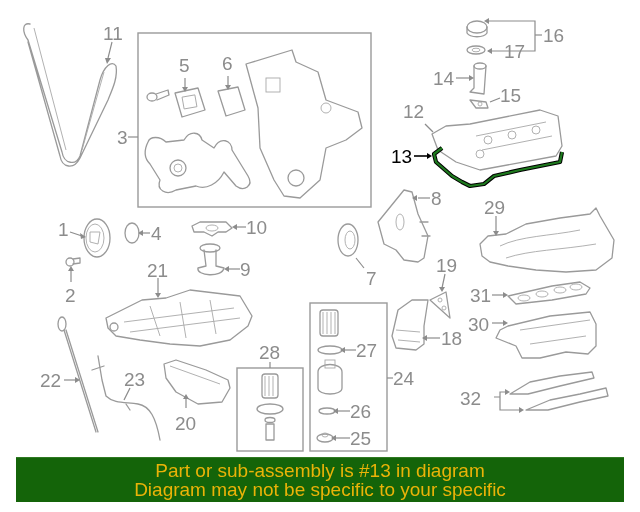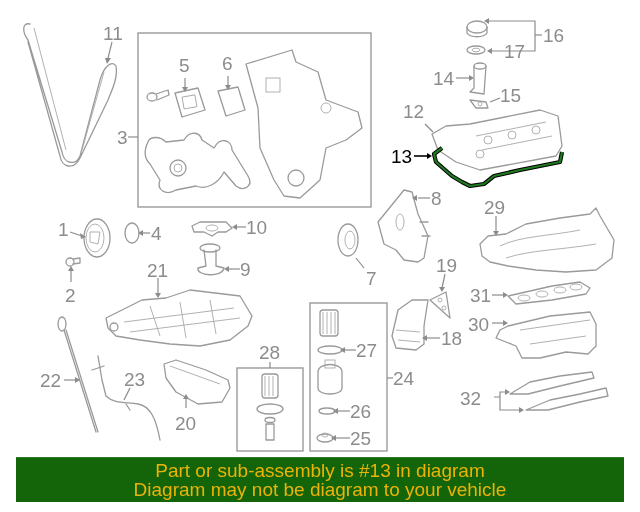--- a/index.html
+++ b/index.html
@@ -301,14 +301,14 @@
     <ellipse class="part" cx="325" cy="438" rx="8" ry="4"></ellipse>
     <ellipse class="part-thin" cx="325" cy="435" rx="3" ry="2"></ellipse>
   </g>
   <path class="leader" d="M335,438 L350,438"></path>
   <polygon points="336,435 336,441 331,438" fill="#8c8c8c"></polygon>
   <text class="lbl" x="350" y="445">25</text>
 </svg>
 
 <div id="banner">
   <span>Part or sub-assembly is #13 in diagram</span>
-  <span>Diagram may not be diagram to your vehicle</span>
+  <span>Diagram may not be specific to your specific</span>
 </div>
 
 </body></html>

